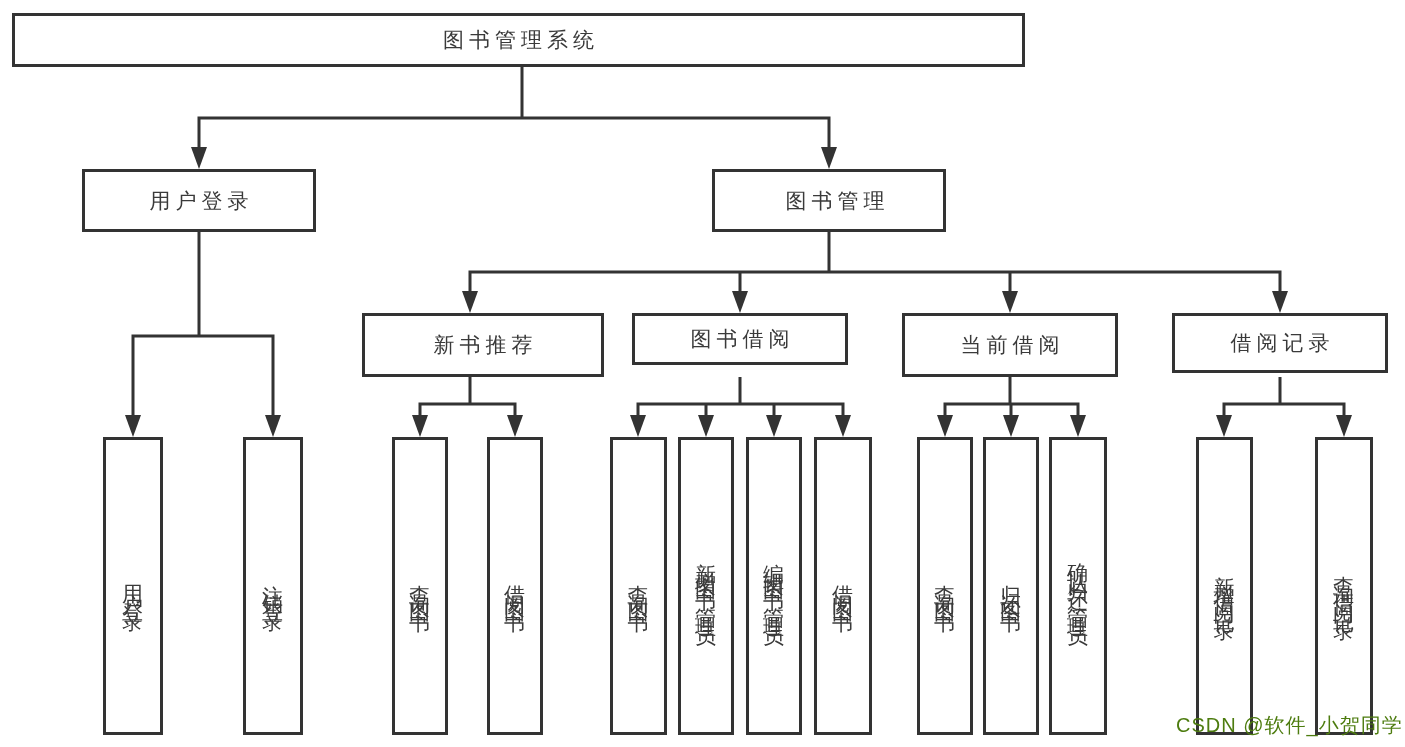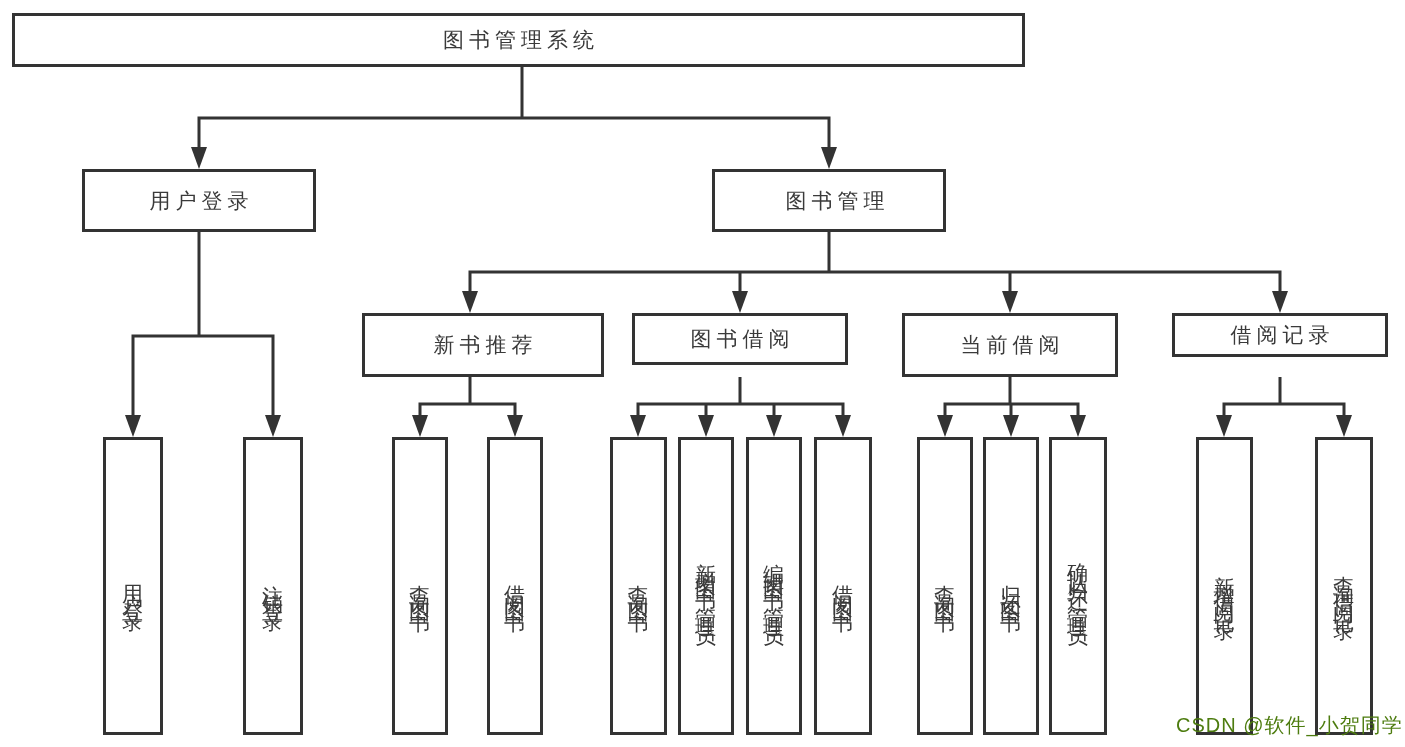--- a/index.html
+++ b/index.html
@@ -106,21 +106,21 @@
 
   <div class="box" style="left:362px;top:313px;width:242px;height:64px;">
     <span class="h-label">新书推荐</span>
   </div>
   <div class="box" style="left:632px;top:313px;width:216px;height:52px;">
     <span class="h-label">图书借阅</span>
   </div>
   <div class="box" style="left:902px;top:313px;width:216px;height:64px;">
     <span class="h-label">当前借阅</span>
   </div>
-  <div class="box" style="left:1172px;top:313px;width:216px;height:44px;">
+  <div class="box" style="left:1172px;top:313px;width:216px;height:60px;">
     <span class="h-label">借阅记录</span>
   </div>
 
   <div class="box" style="left:103px;top:437px;width:60px;height:298px;">
     <span class="v-label">用户登录</span>
   </div>
   <div class="box" style="left:243px;top:437px;width:60px;height:298px;">
     <span class="v-label">注销登录</span>
   </div>
 

